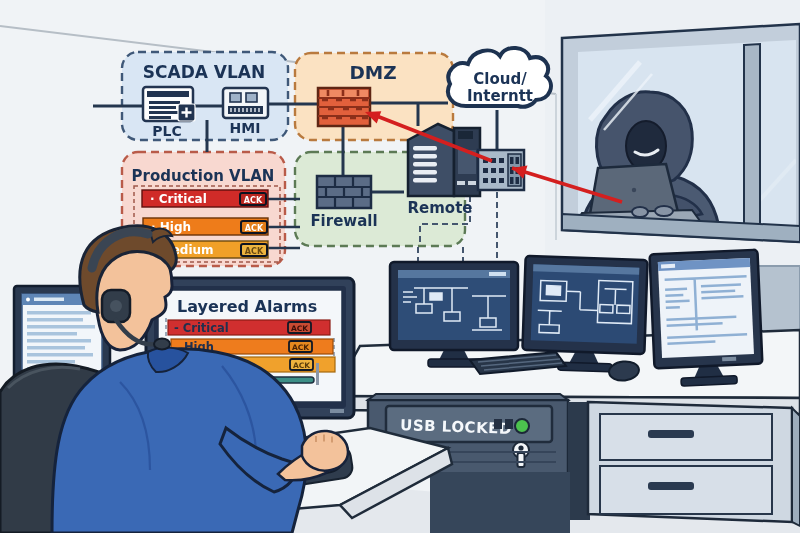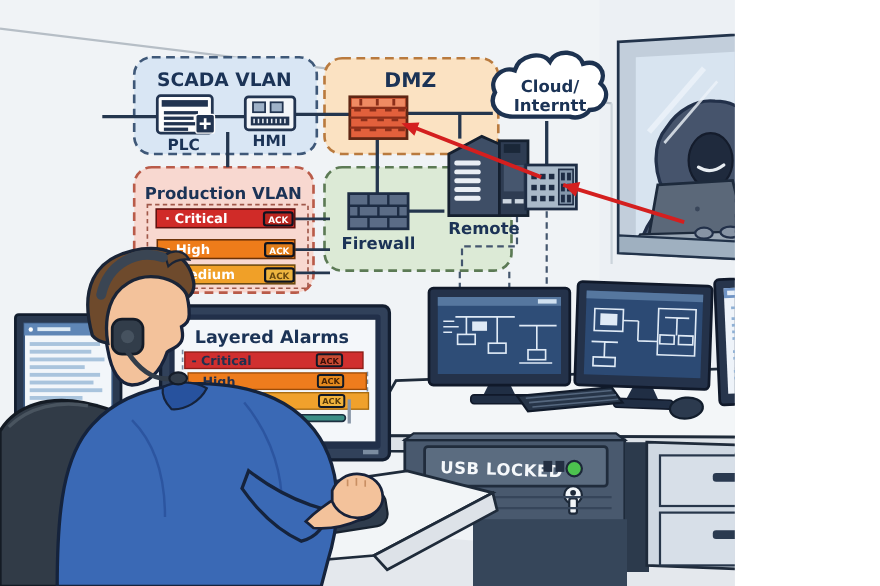--- a/index.html
+++ b/index.html
@@ -1,16 +1,16 @@
 <!DOCTYPE html>
 <html><head>
 <meta charset="utf-8">
 <style>
   html,body{margin:0;padding:0;background:#ffffff;}
-  .stage{position:relative;width:668px;height:533px;overflow:hidden;background:#f0f3f6;}
+  .stage{position:relative;width:800px;height:533px;overflow:hidden;background:#f0f3f6;}
   svg{display:block;}
   text{font-family:"DejaVu Sans", sans-serif;}
   .ttl{font-weight:bold;fill:#1b3356;}
   .lbl{font-weight:bold;fill:#1b3356;}
 </style>
 </head>
 <body>
 
 <div class="stage">
 <svg width="800" height="533" viewBox="0 0 800 533" xmlns="http://www.w3.org/2000/svg">

